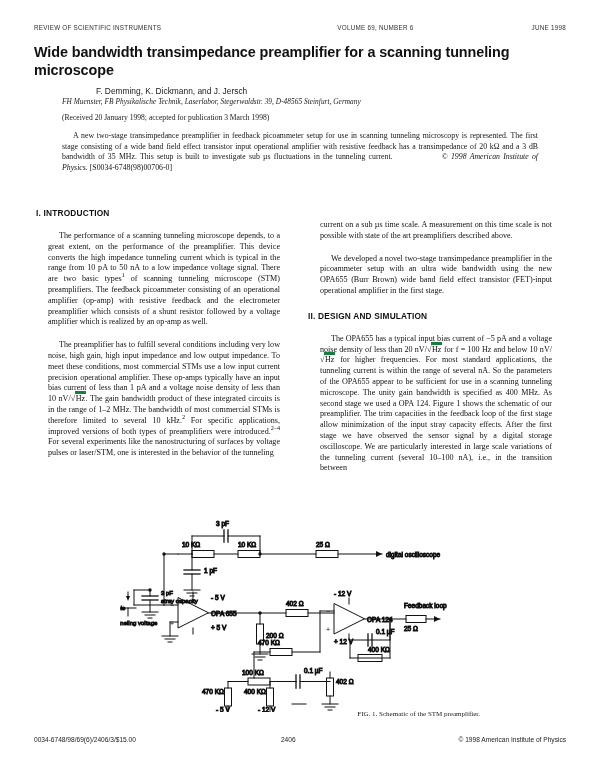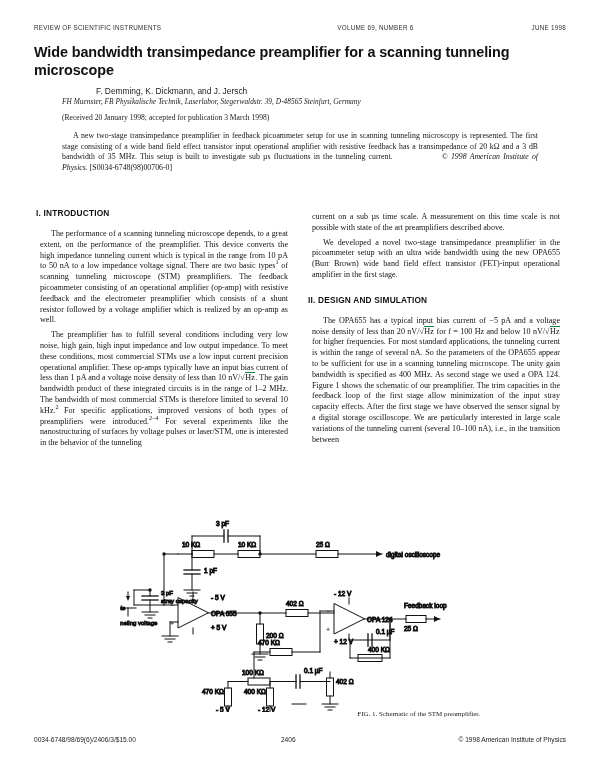--- a/index.html
+++ b/index.html
@@ -107,30 +107,30 @@
   .sechead {
     font-family: "Liberation Sans", "DejaVu Sans", sans-serif;
     font-size: 8.3px;
     font-weight: bold;
     letter-spacing: 0.2px;
     margin: 0 0 10px 0;
     color: #111;
   }
   .sechead.spaced { margin-top: 14px; }
   .col p {
-    margin: 4px;
+    margin: 12px;
     text-indent: 11px;
   }
   sup { font-size: 6.2px; vertical-align: super; line-height: 0; }
 
   .frac-sqrt {
     white-space: nowrap;
   }
   .sqrt-over {
-    border-top: 1px solid #15803d;
+    border-top: 3px solid #15803d;
     padding: 0 0.5px;
   }
 
   
   .figure {
     position: absolute;
     left: 120px;
     top: 512px;
     width: 360px;
     height: 200px;

